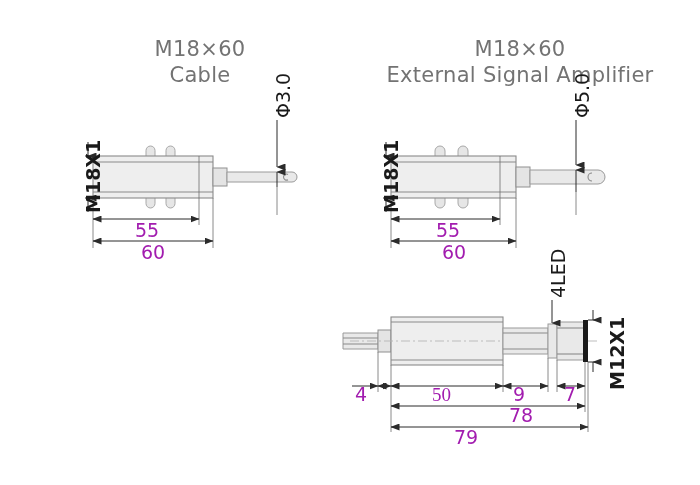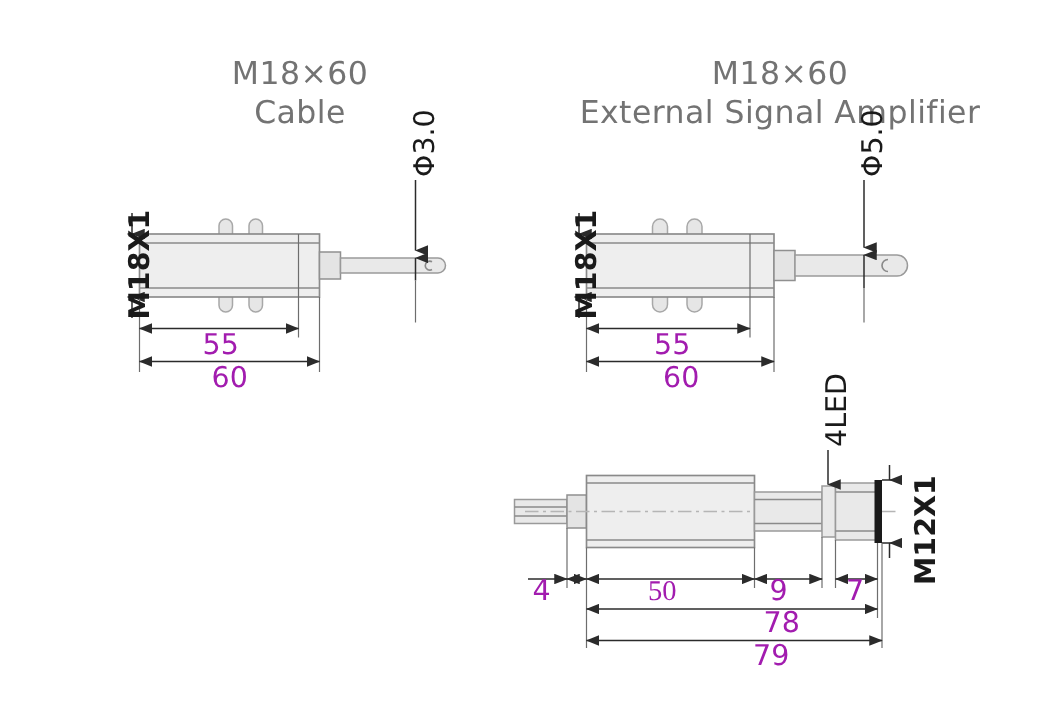--- a/index.html
+++ b/index.html
@@ -261,15 +261,15 @@
   <div class="dimtxt" style="left:436px; top:221px;">55</div>
   <div class="dimtxt" style="left:442px; top:243px;">60</div>
 
   <div class="vtxt thin" style="left:549px; top:298px;">4LED</div>
   <div class="vtxt" style="left:608px; top:390px;">M12X1</div>
   <div class="dimtxt" style="left:355px; top:385px;">4</div>
   <div class="dimtxt" style="left:432px; top:385px;font-family:Liberation Serif, serif;">50</div>
   <div class="dimtxt" style="left:513px; top:385px;">9</div>
   <div class="dimtxt" style="left:564px; top:385px;">7</div>
   <div class="dimtxt" style="left:477px; top:406px;margin-left:32px;">78</div>
-  <div class="dimtxt" style="left:502px; top:428px;">79</div>
+  <div class="dimtxt" style="left:454px; top:428px;">79</div>
 
 </div>
 
 </body></html>

